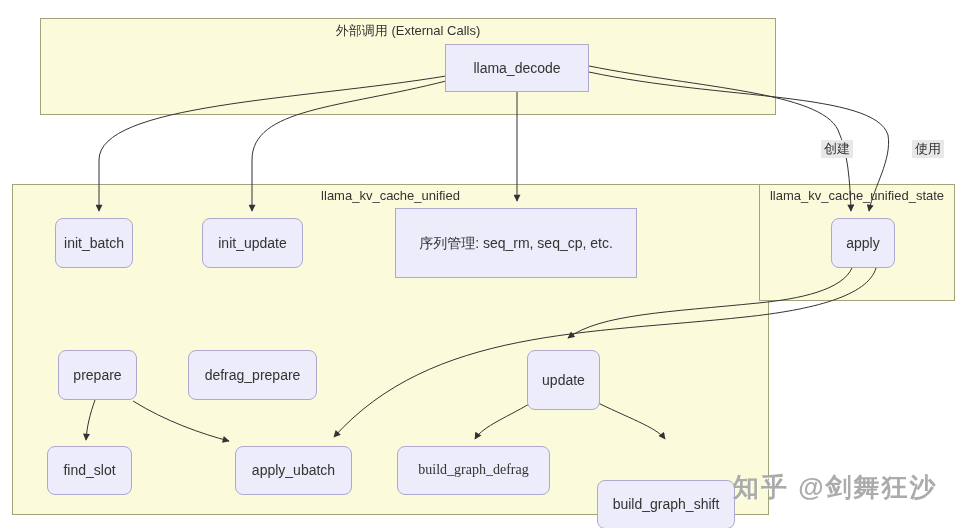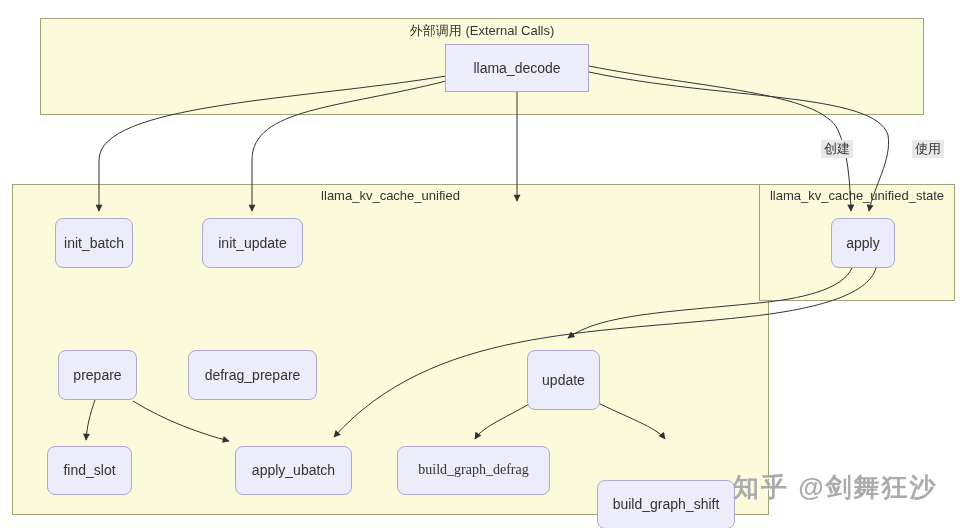--- a/index.html
+++ b/index.html
@@ -31,21 +31,21 @@
     position:absolute; z-index:5; color:#a3a3a3; font-size:26px;
     font-weight:600; letter-spacing:2px; opacity:0.9;
     text-shadow:1px 1px 0 #ffffff;
   }
 </style>
 </head>
 <body>
 
 <div class="canvas">
 
-  <div class="cluster" style="left:40px; top:18px; width:884px; height:97px;">
+  <div class="cluster" style="left:40px; top:18px; width:736px; height:97px;">
     <div class="cluster-title">外部调用 (External Calls)</div>
   </div>
 
   <div class="cluster" style="left:12px; top:184px; width:757px; height:331px;">
     <div class="cluster-title">llama_kv_cache_unified</div>
   </div>
 
   <div class="cluster" style="left:759px; top:184px; width:196px; height:117px;">
     <div class="cluster-title">llama_kv_cache_unified_state</div>
   </div>
@@ -70,20 +70,21 @@
       <path d="M592,400 C628,418 656,427 665,439" marker-end="url(#arrow)"></path>
     </g>
   </svg>
 
   <div class="node sharp" style="left:445px; top:44px; width:144px; height:48px;">llama_decode</div>
 
   <div class="node" style="left:55px; top:218px; width:78px; height:50px;">init_batch</div>
 
   <div class="node" style="left:202px; top:218px; width:101px; height:50px;">init_update</div>
 
+  <div class="node sharp" style="left:395px; top:208px; width:242px; height:70px;">序列管理: seq_rm, seq_cp, etc.</div>
 
   <div class="node" style="left:831px; top:218px; width:64px; height:50px;">apply</div>
 
   <div class="node" style="left:58px; top:350px; width:79px; height:50px;">prepare</div>
 
   <div class="node" style="left:188px; top:350px; width:129px; height:50px;">defrag_prepare</div>
 
   <div class="node" style="left:527px; top:350px; width:73px; height:60px;">update</div>
 
   <div class="node" style="left:235px; top:446px; width:117px; height:49px;">apply_ubatch</div>

